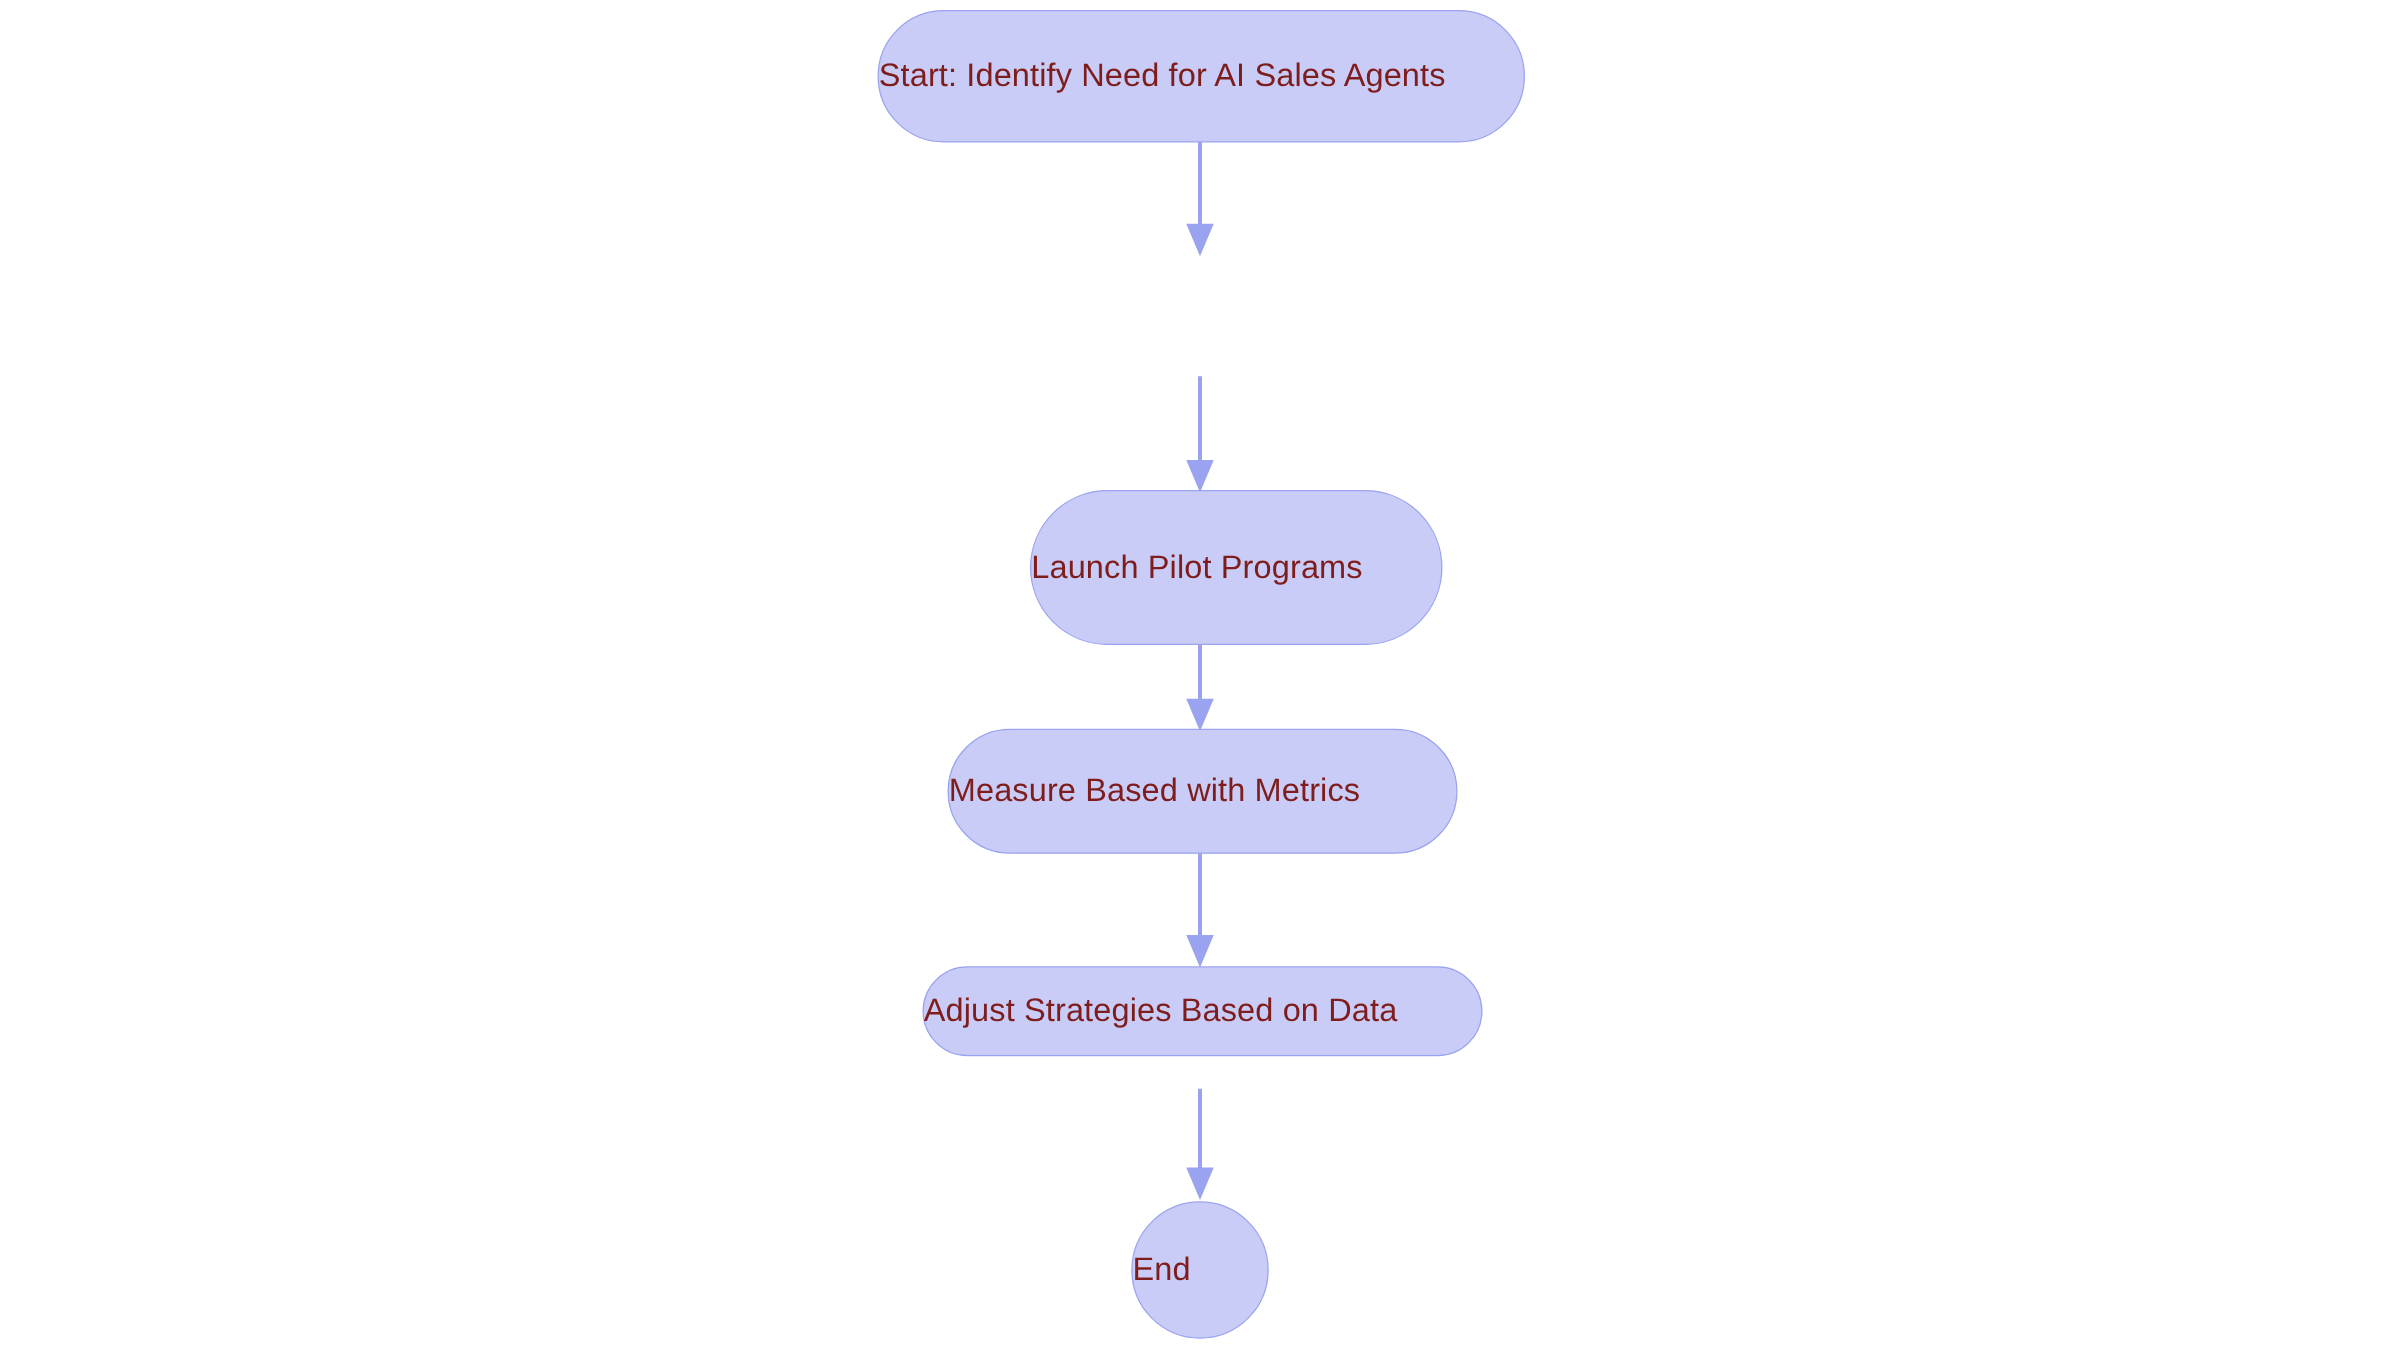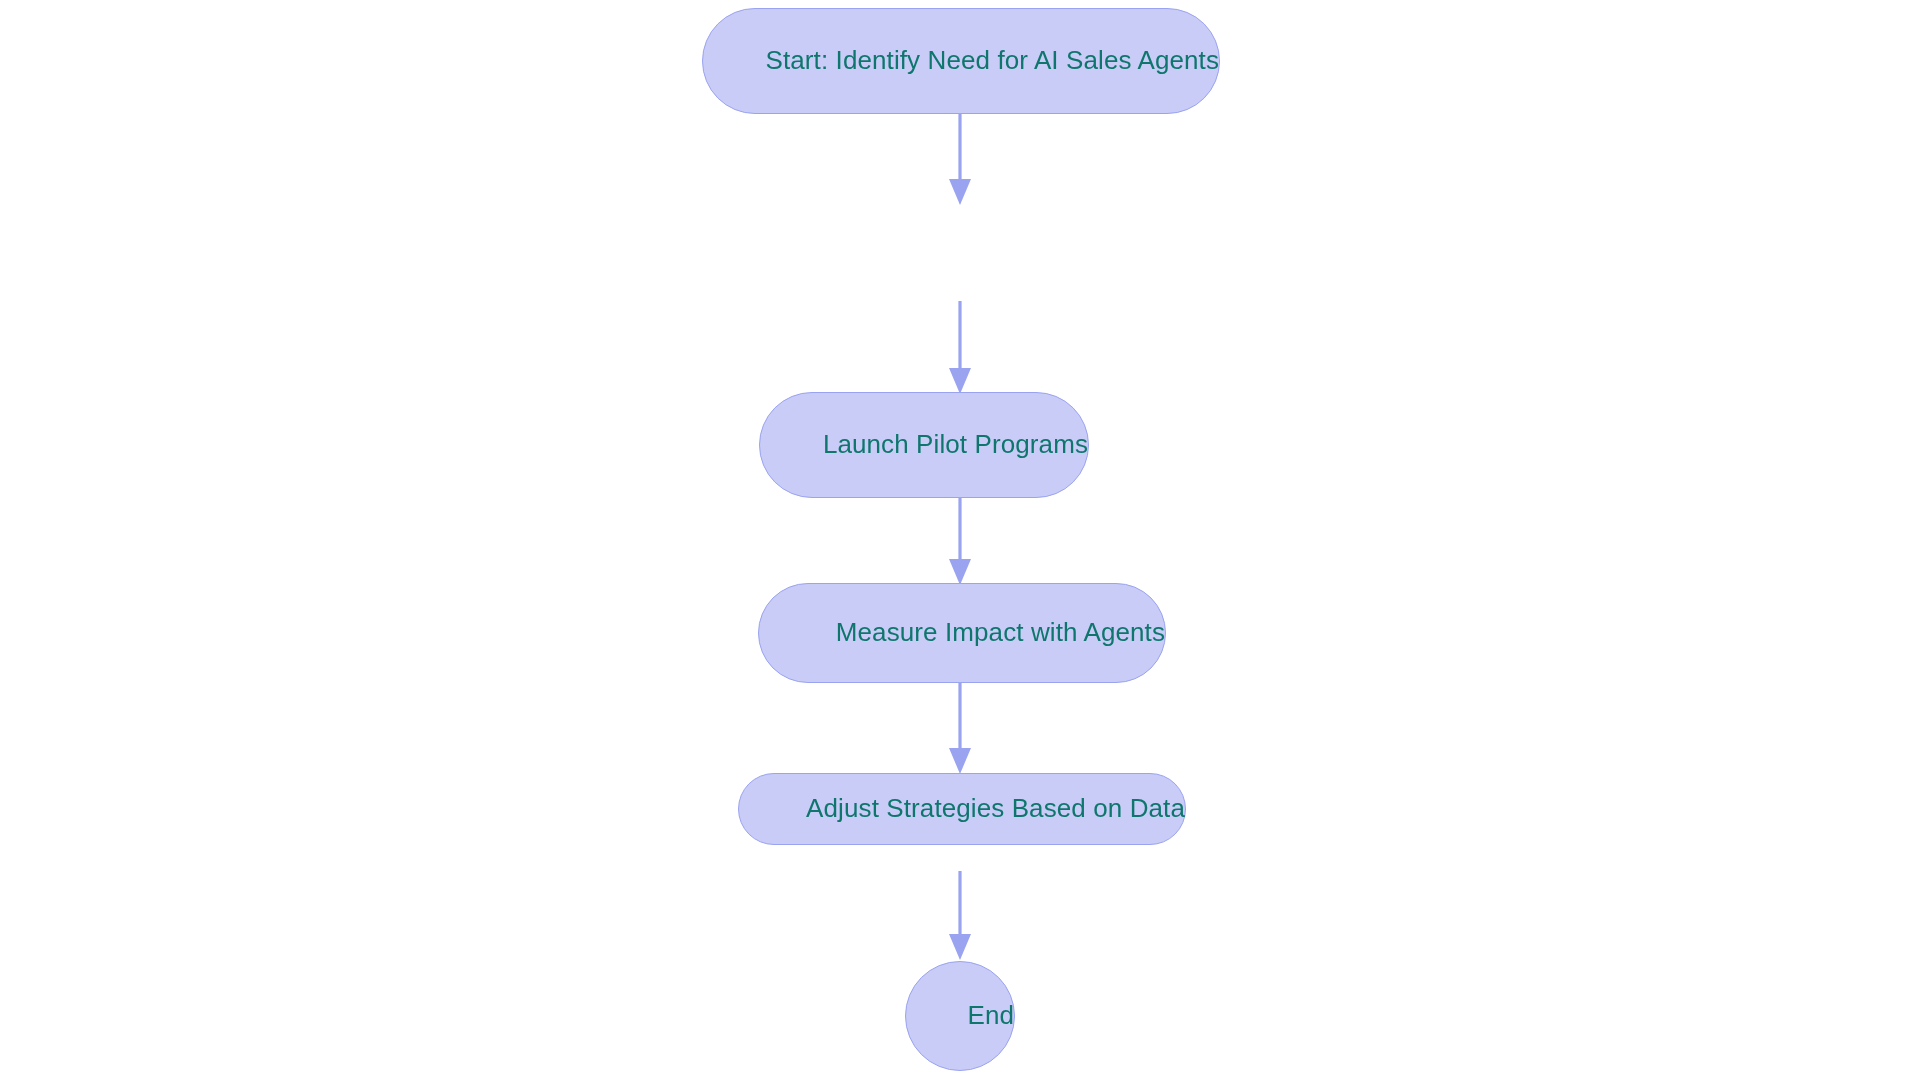--- a/index.html
+++ b/index.html
@@ -17,24 +17,24 @@
     position: relative;
     width: 1920px;
     height: 1083px;
     background: #ffffff;
   }
   .node {
     position: absolute;
     box-sizing: border-box;
     background: #c8ccf7;
     border: 1.6px solid #9aa3ef;
-    color: #0f766e;
+    color: #7f1d1d;
     display: flex;
     align-items: center;
-    justify-content: flex-end;
+    justify-content: flex-start;
     text-align: center;
     font-size: 26px;
     font-weight: 400;
     letter-spacing: 0.1px;
     line-height: 1.2;
     white-space: nowrap;
     user-select: none;
   }
   .node.stadium {
     border-radius: 999px;
@@ -91,26 +91,26 @@
       <line x1="20" y1="0" x2="20" y2="69" stroke="#9aa3ef" stroke-width="3.2"></line>
       <polygon points="20,89 9,63 31,63" fill="#9aa3ef"></polygon>
     </svg>
   </div>
 
   <div class="node stadium" style="left:702px; top:8px; width:518px; height:106px;">
     <span class="node-label">Start: Identify Need for AI Sales Agents</span>
   </div>
 
 
-  <div class="node stadium" style="left:759px; top:392px; width:330px; height:106px;">
+  <div class="node stadium" style="left:824px; top:392px; width:330px; height:124px;">
     <span class="node-label">Launch Pilot Programs</span>
   </div>
 
   <div class="node stadium" style="left:758px; top:583px; width:408px; height:100px;">
-    <span class="node-label">Measure Impact with Agents</span>
+    <span class="node-label">Measure Based with Metrics</span>
   </div>
 
   <div class="node stadium" style="left:738px; top:773px; width:448px; height:72px;">
     <span class="node-label">Adjust Strategies Based on Data</span>
   </div>
 
   <div class="node circle" style="left:905px; top:961px; width:110px; height:110px;">
     <span class="node-label">End</span>
   </div>
 

